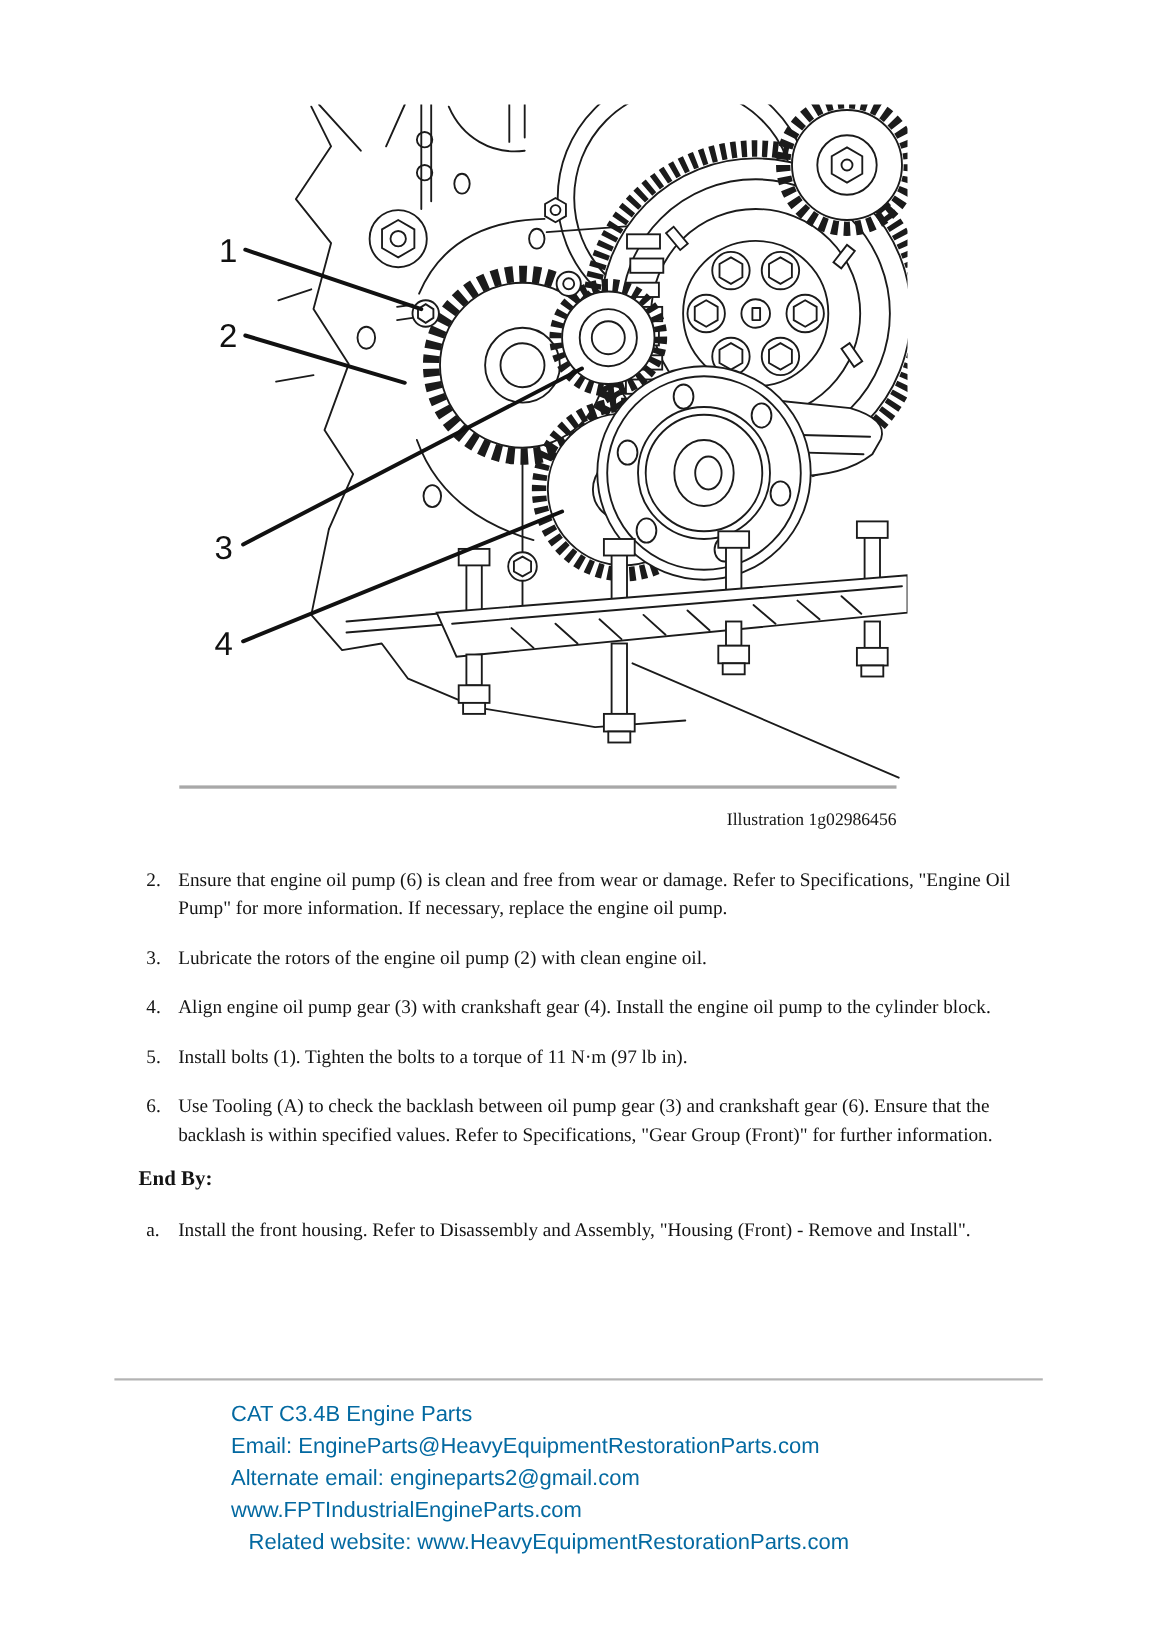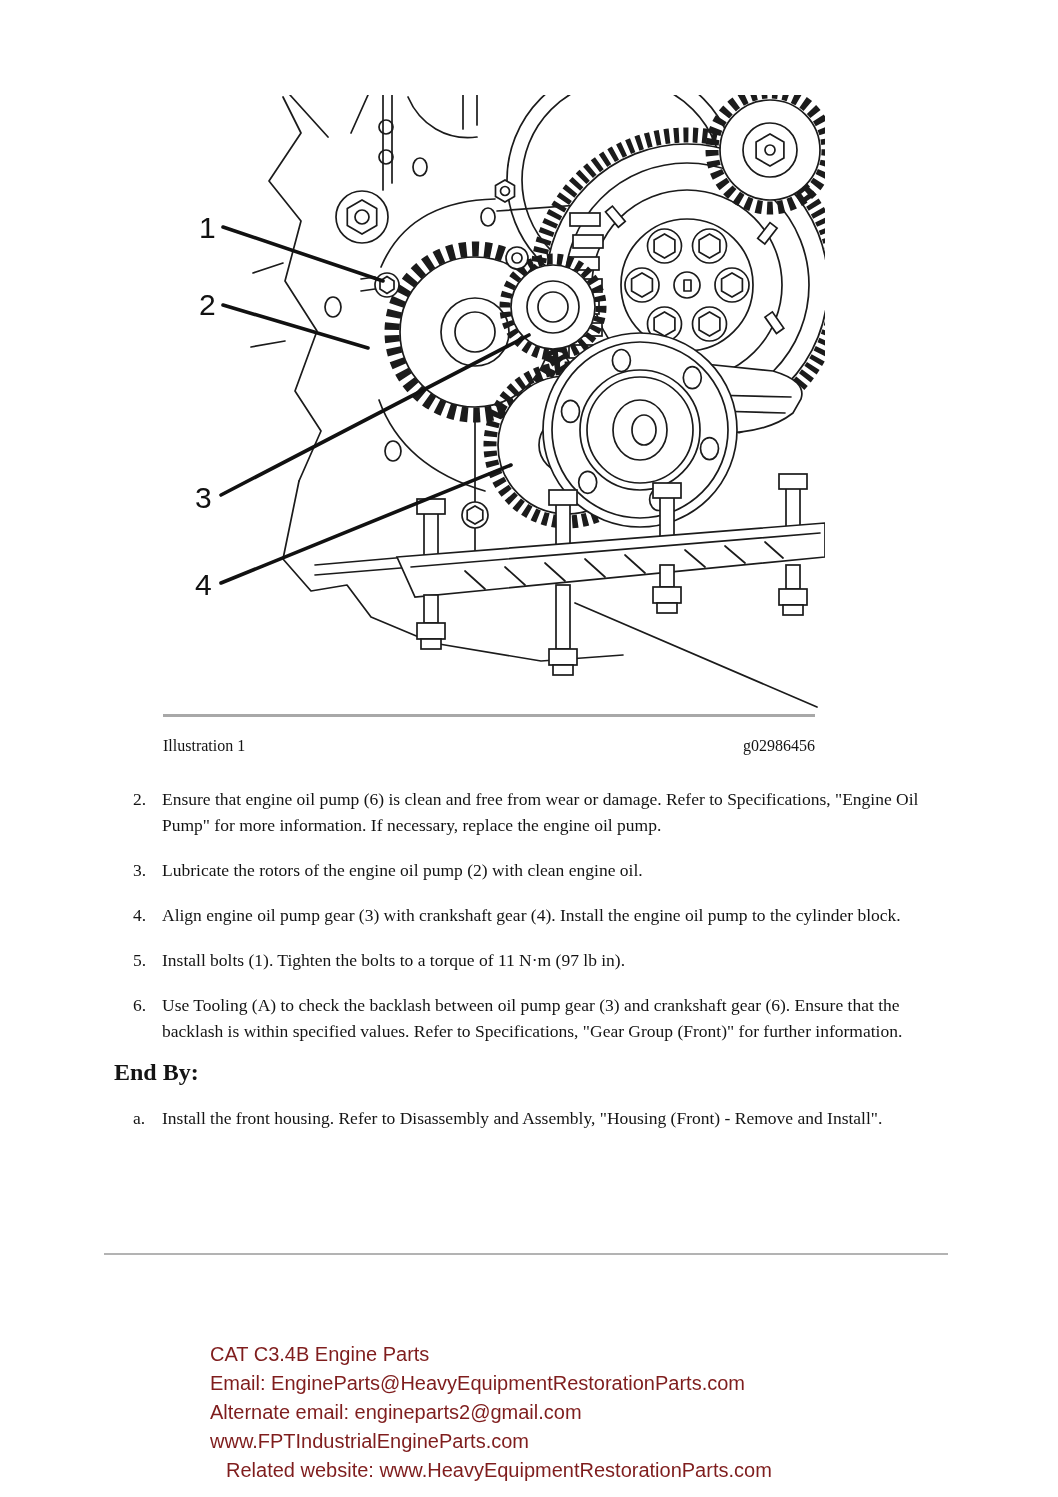--- a/index.html
+++ b/index.html
@@ -3,32 +3,32 @@
 <meta charset="utf-8">
 <style>
   html,body{margin:0;padding:0;background:#ffffff;}
   .page{position:relative;width:1058px;height:1497px;background:#ffffff;overflow:hidden;
         font-family:"Liberation Serif","DejaVu Serif",serif;color:#141414;}
   
   .illus{position:absolute;left:165px;top:95px;width:660px;height:620px;}
   .illus svg{display:block;width:660px;height:620px;}
   .caption-rule{position:absolute;left:163px;top:714px;width:652px;height:3px;background:#a8a8a8;}
   .caption-row{position:absolute;left:163px;top:736px;width:652px;display:flex;
-               justify-content:space-between;font-size:16px;line-height:20px;}
+               justify-content:flex-end;font-size:16px;line-height:20px;}
   
   .content{position:absolute;left:110px;top:786px;width:848px;font-size:17.5px;line-height:26px;}
   .step{display:flex;margin:0 0 19px 0;padding-left:23px;}
   .step .num{flex:none;width:29px;}
   .step .txt{width:790px;}
-  .end-by{font-weight:bold;font-size:24px;margin:-4px 0 20px 4px;}
+  .end-by{font-weight:bold;font-size:19px;margin:-4px 0 20px 16px;}
   
   .footer-rule{position:absolute;left:104px;top:1253px;width:844px;height:2px;background:#b3b3b3;}
-  .footer{position:absolute;left:210px;top:1340px;width:700px;
+  .footer{position:absolute;left:210px;top:1272px;width:700px;
           font-family:"Liberation Sans","DejaVu Sans",sans-serif;
-          font-size:20px;line-height:29px;color:#7f1d1d;}
+          font-size:20px;line-height:29px;color:#0369a1;}
   .footer .fline{display:block;}
   .footer .fline:last-child{padding-left:16px;}
   
   .draw{fill:none;stroke:#1b1b1b;stroke-width:1.7;stroke-linejoin:round;stroke-linecap:round;}
   .wfill{fill:#ffffff;stroke:#1b1b1b;stroke-width:1.7;}
   .teeth{fill:none;stroke:#1b1b1b;}
   .leader{fill:none;stroke:#111;stroke-width:3.6;stroke-linecap:round;}
   .callout-num{font-family:"Liberation Sans","DejaVu Sans",sans-serif;font-size:30px;fill:#111;}
 </style>
 </head>

